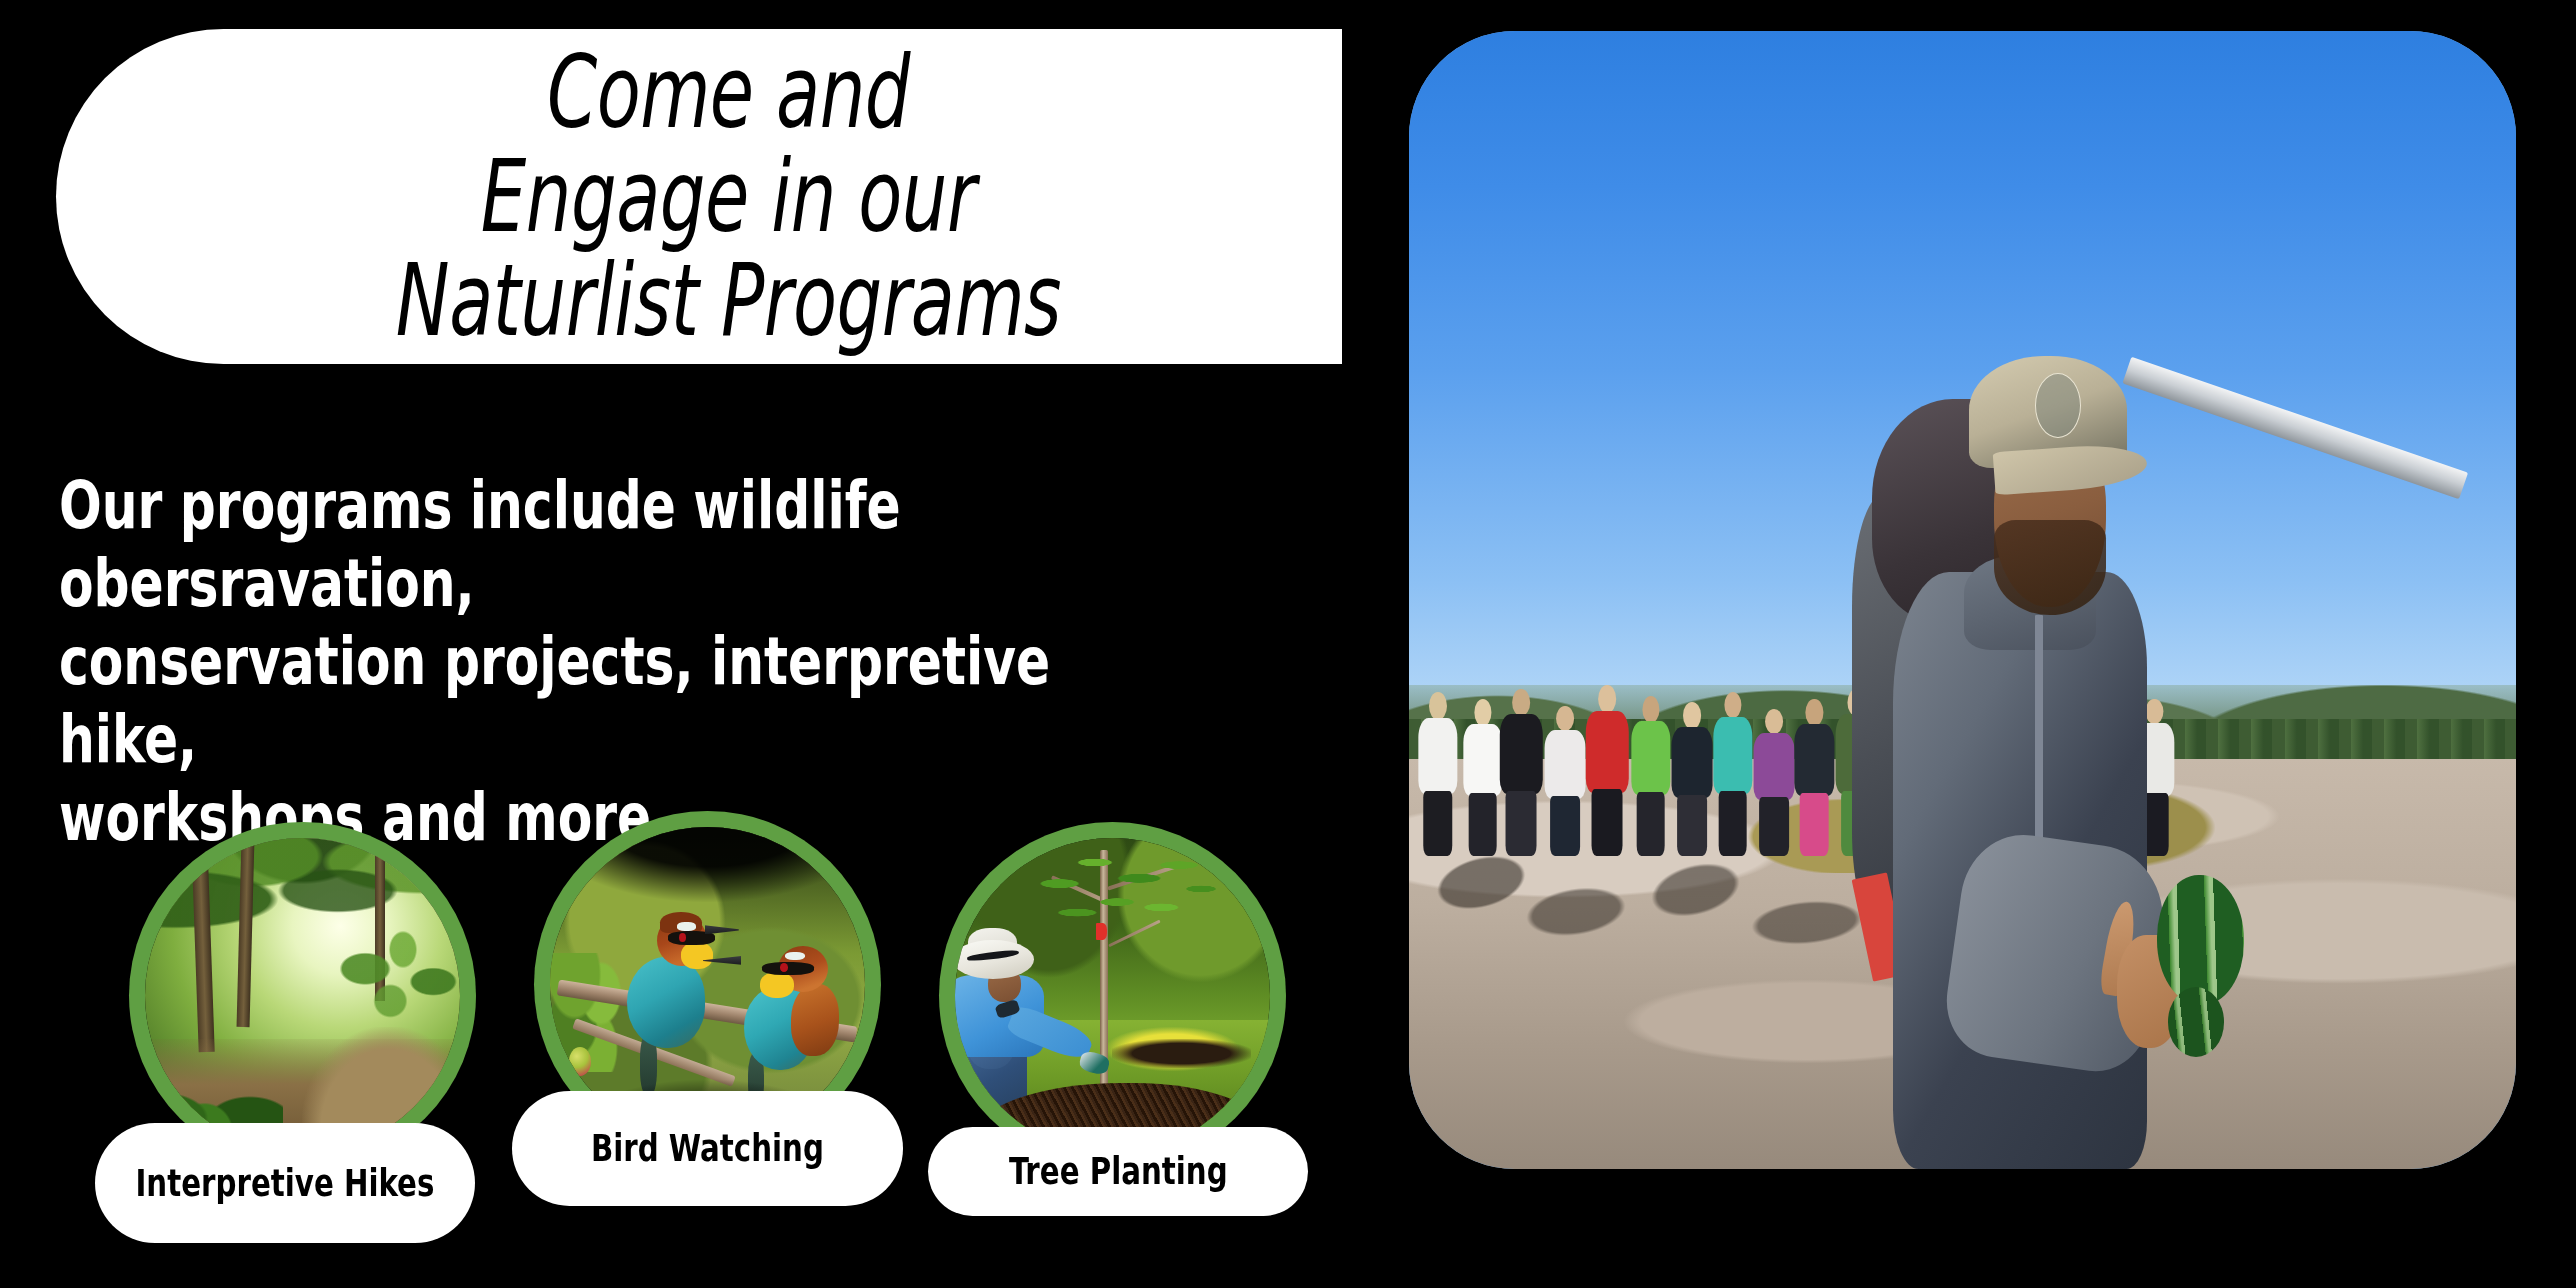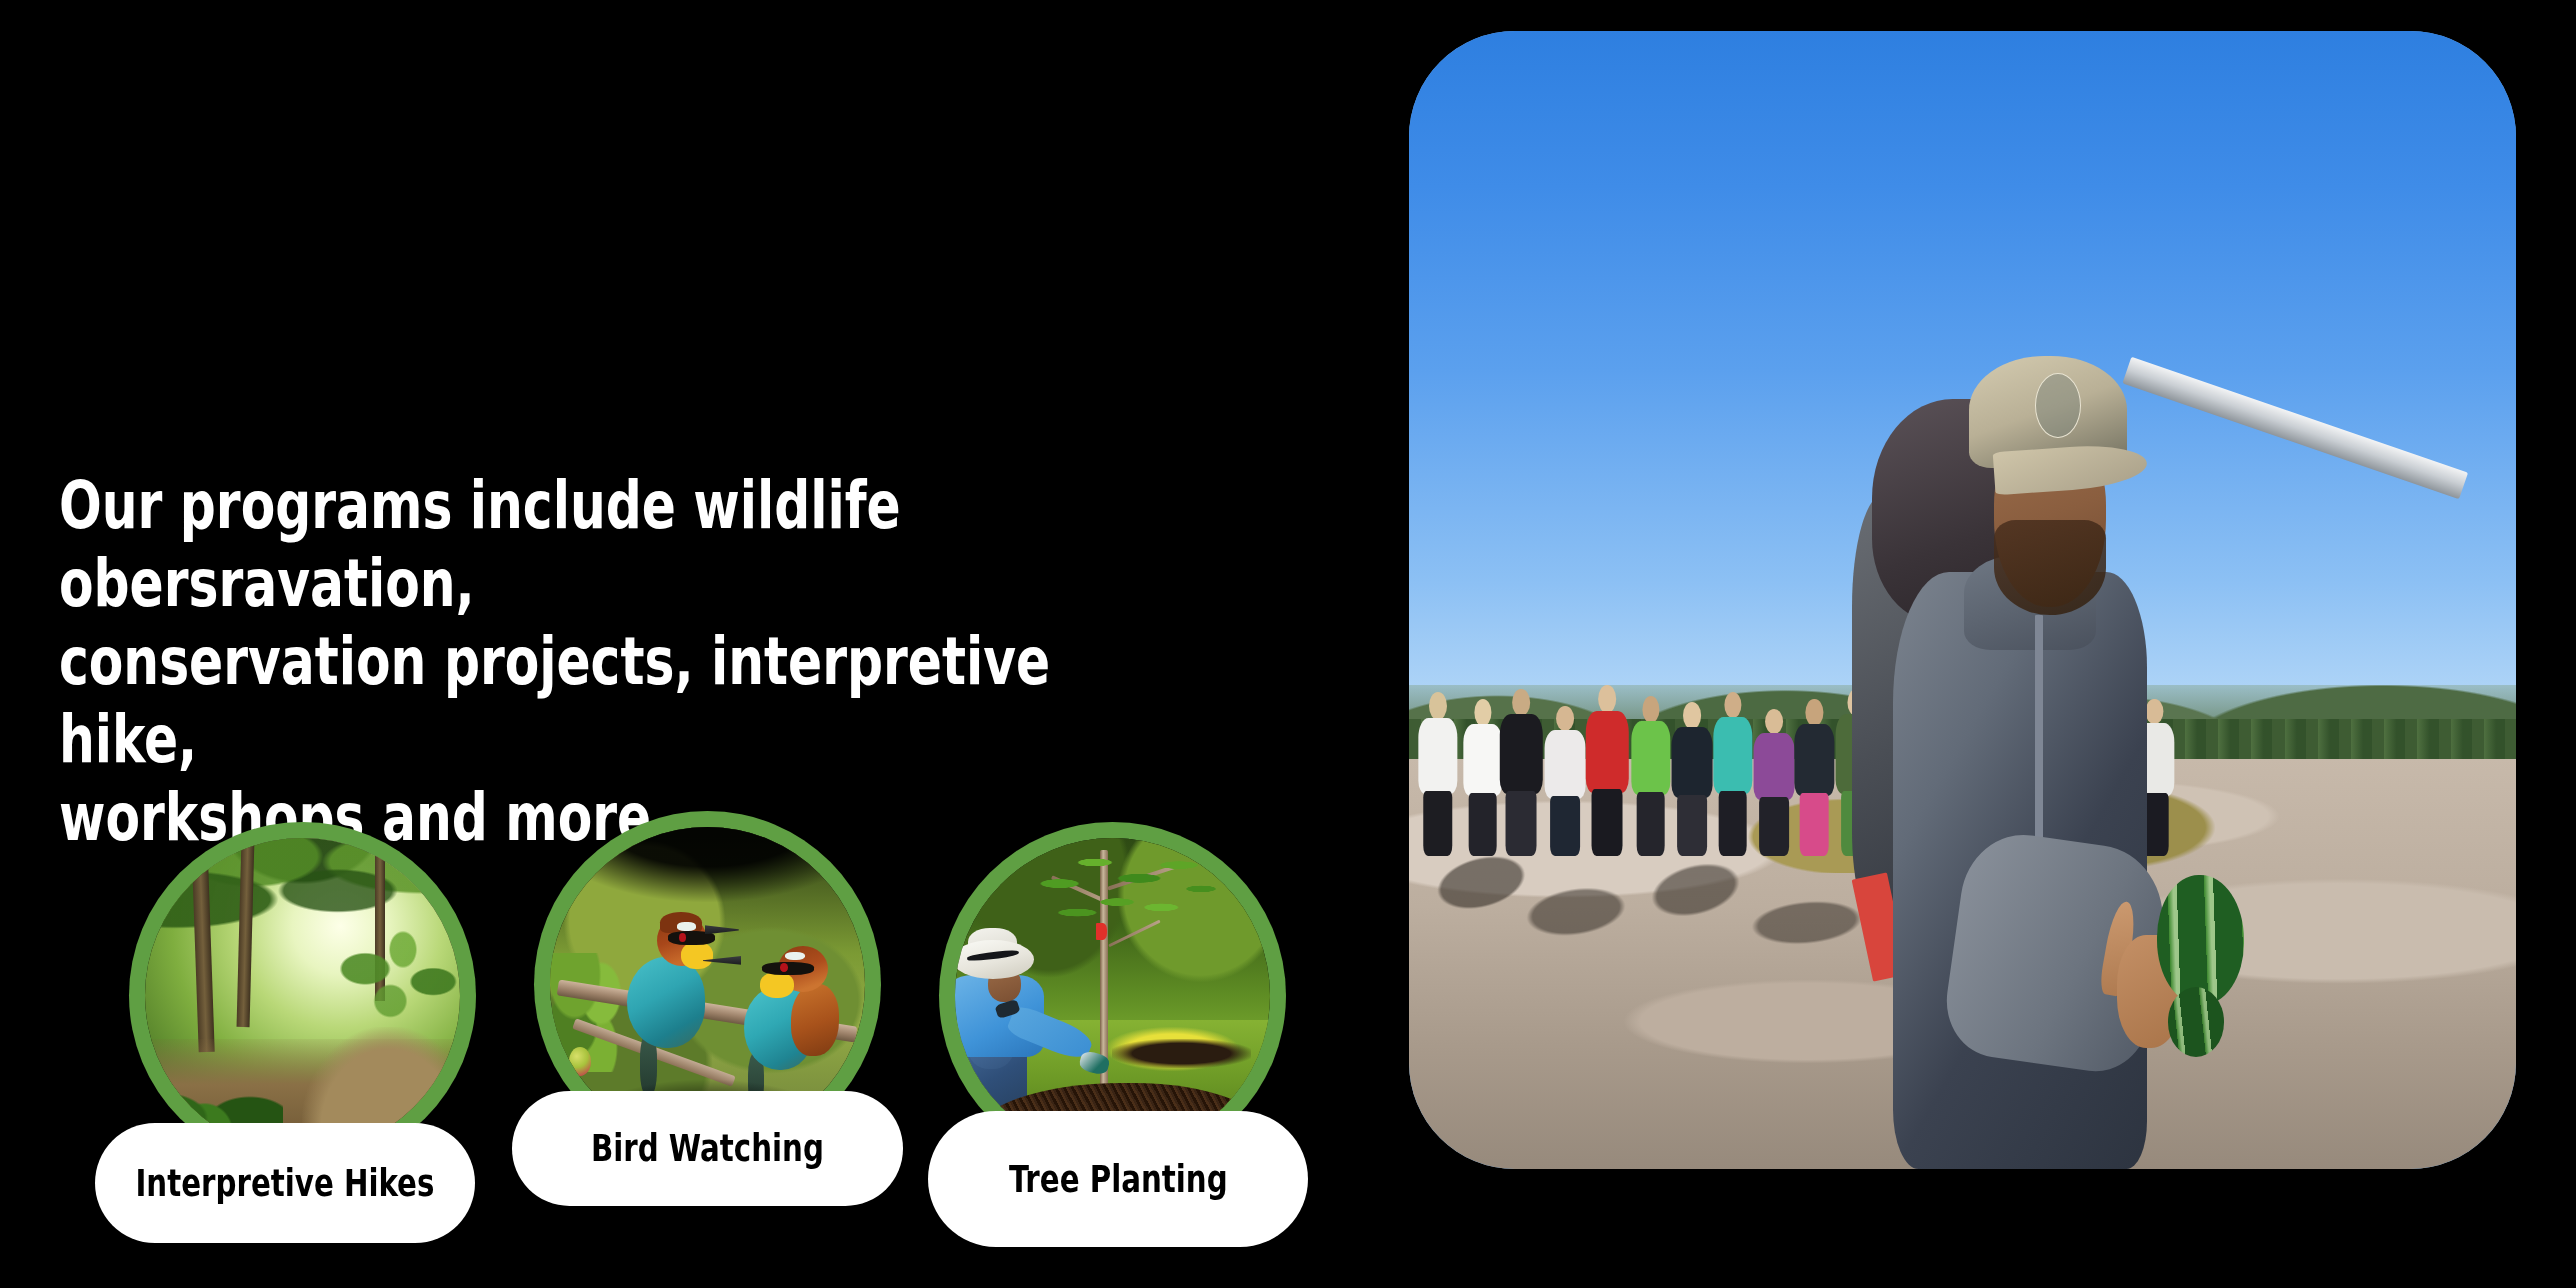--- a/index.html
+++ b/index.html
@@ -105,21 +105,21 @@
   
   #badge-birds { left: 534px; top: 811px; }
   #badge-birds .ring  { width: 347px; height: 347px; }
   #badge-birds .photo { left: 15.7px; top: 15.7px; width: 315px; height: 315px; }
   #badge-birds .pill  { left: -22.4px; top: 280px; width: 391px; height: 115px; }
 
   
   #badge-planting { left: 939px; top: 822px; }
   #badge-planting .ring  { width: 347px; height: 347px; }
   #badge-planting .photo { left: 15.7px; top: 15.7px; width: 315px; height: 315px; }
-  #badge-planting .pill  { left: -11.2px; top: 289px; width: 380px; height: 136px; text-align: right; }
+  #badge-planting .pill  { left: -11.2px; top: 305px; width: 380px; height: 89px; text-align: right; }
 
   
   .scene { position: absolute; inset: 0; }
 
   
   .hk-bg {
     position: absolute; inset: 0;
     background:
       radial-gradient(circle at 62% 28%, #fdffe8 0%, #e8f5c0 16%, #b9d878 34%, #7fae3f 56%, #4e7a27 80%);
   }
@@ -503,20 +503,25 @@
       repeating-linear-gradient(84deg, #1c541e 0 18%, #3a7f2d 18%, #8fba7c 24% 28%, #1c541e 28% 42%),
       #2a6524;
     border-radius: 50%;
   }
 </style>
 </head>
 <body>
 
 <div id="poster">
 
+  <div class="headline-card">
+    <div class="headline-text">Come and
+Engage in our
+Naturlist Programs</div>
+  </div>
 
   <div class="subhead">Our programs include wildlife obersravation,
 conservation projects, interpretive hike,
 workshops and more.</div>
 
   <div class="badges">
 
     <div class="badge" id="badge-hikes">
       <div class="ring"></div>
       <div class="photo">

